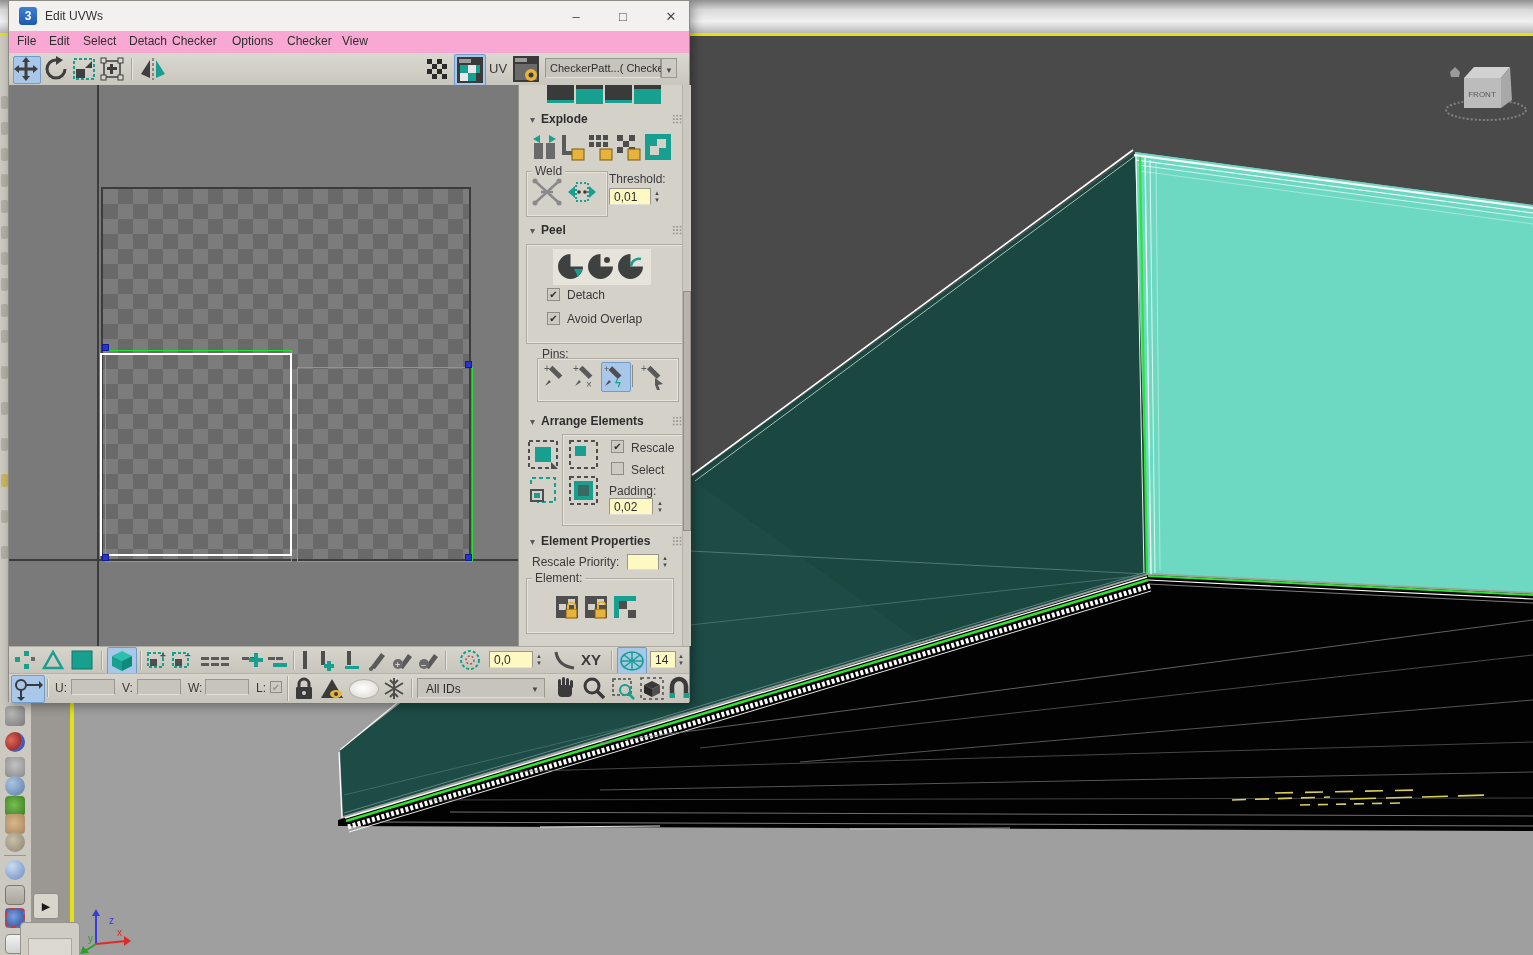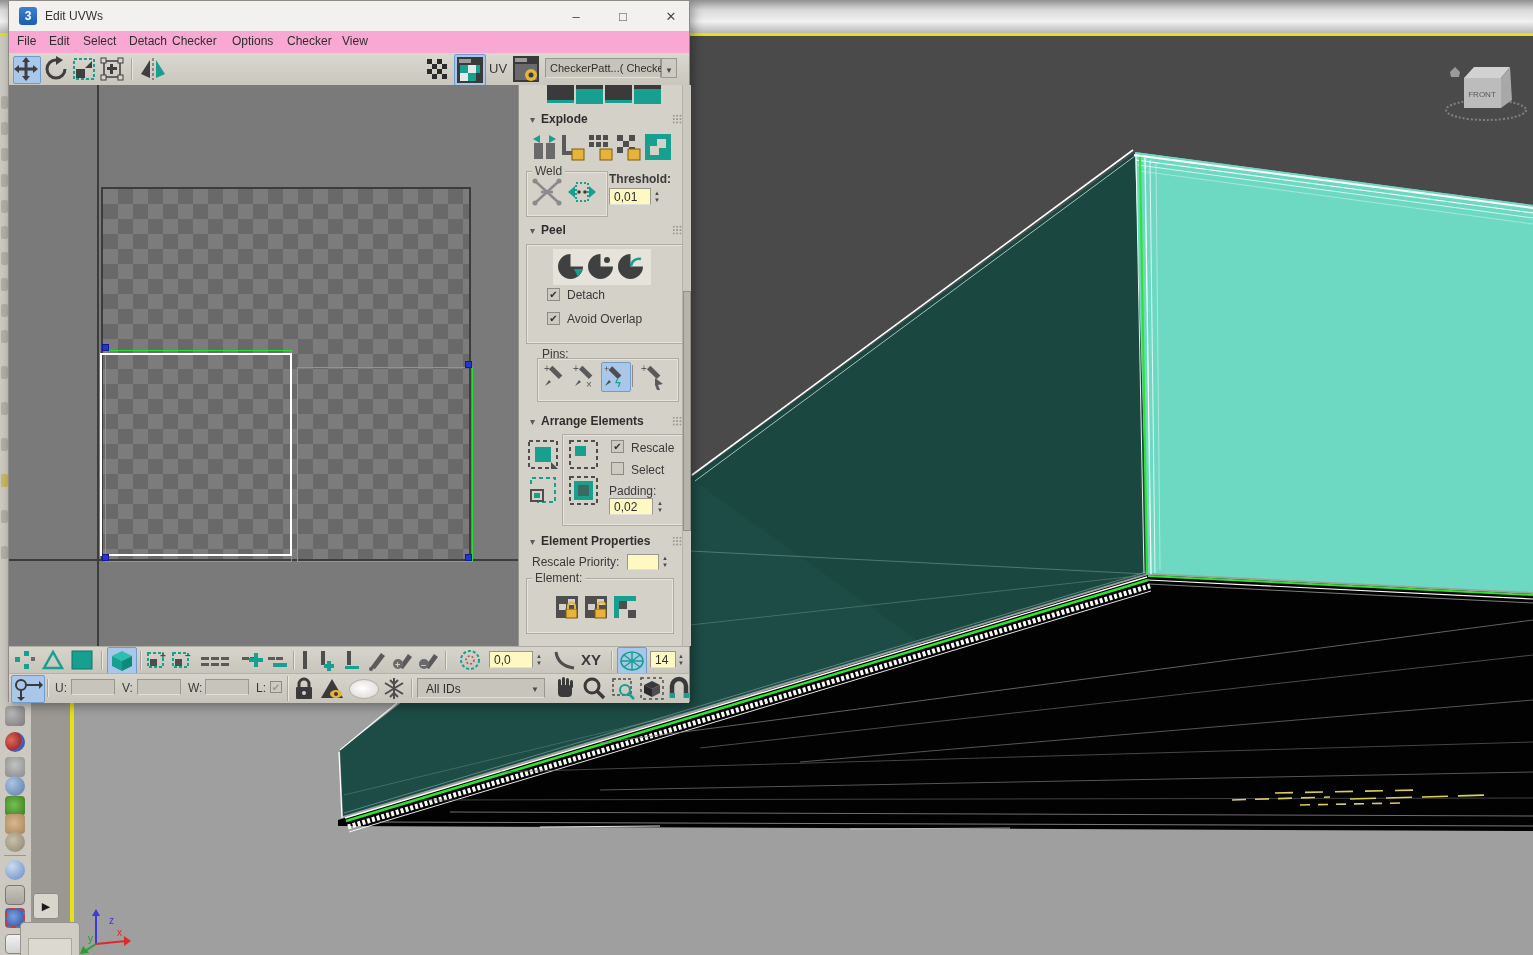--- a/index.html
+++ b/index.html
@@ -419,21 +419,21 @@
     </div>
     <div class="abs" style="left:47px;top:92px;width:32px;height:30px;">
       <svg width="32" height="30">
           <polygon points="2,15 9,9 9,21" fill="#17a08f"></polygon>
           <polygon points="30,15 23,9 23,21" fill="#17a08f"></polygon>
           <rect x="10" y="6" width="12" height="18" fill="none" stroke="#17a08f" stroke-width="2" stroke-dasharray="2 2"></rect>
           <circle cx="13" cy="15" r="1.8" fill="#3a3a3a"></circle>
           <circle cx="19" cy="15" r="1.8" fill="#3a3a3a"></circle>
         </svg>
     </div>
-    <span class="abs lbl" style="left:90px;top:87px;font-weight:bold;">Threshold:</span>
+    <span class="abs lbl" style="left:90px;top:87px;">Threshold:</span>
     <div class="abs spinbox" style="left:90px;top:103px;width:42px;height:17px;"><span>0,01</span></div>
     <div class="abs spinarrows" style="left:135px;top:103px;height:17px;">
         <span>▲</span>
         <span>▼</span>
       </div>
 
     <div class="abs roll-head" style="top:135px;">
       <span class="roll-arrow">▾</span>
       <span class="roll-title">Peel</span>
       <span class="grip"></span>

